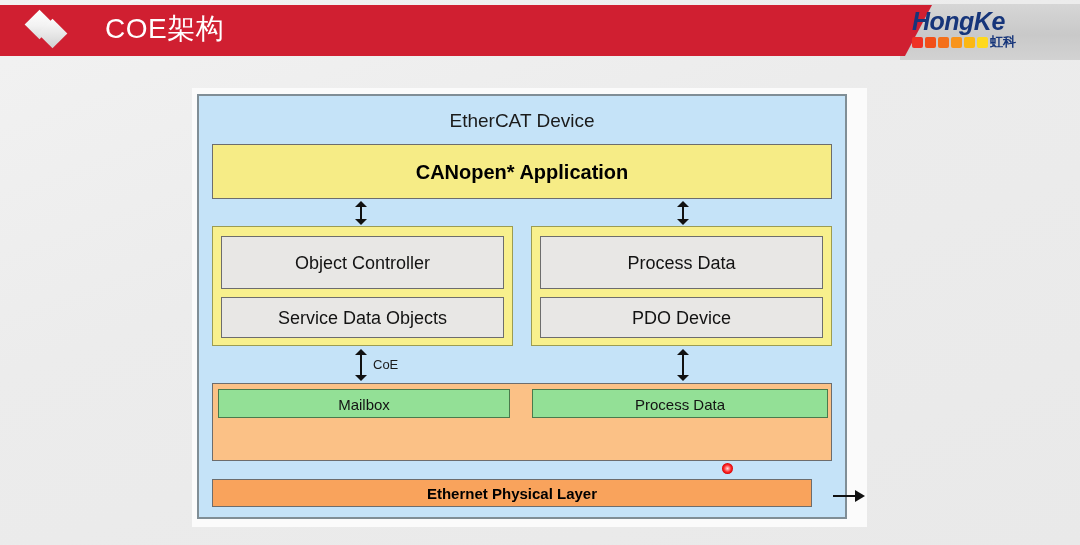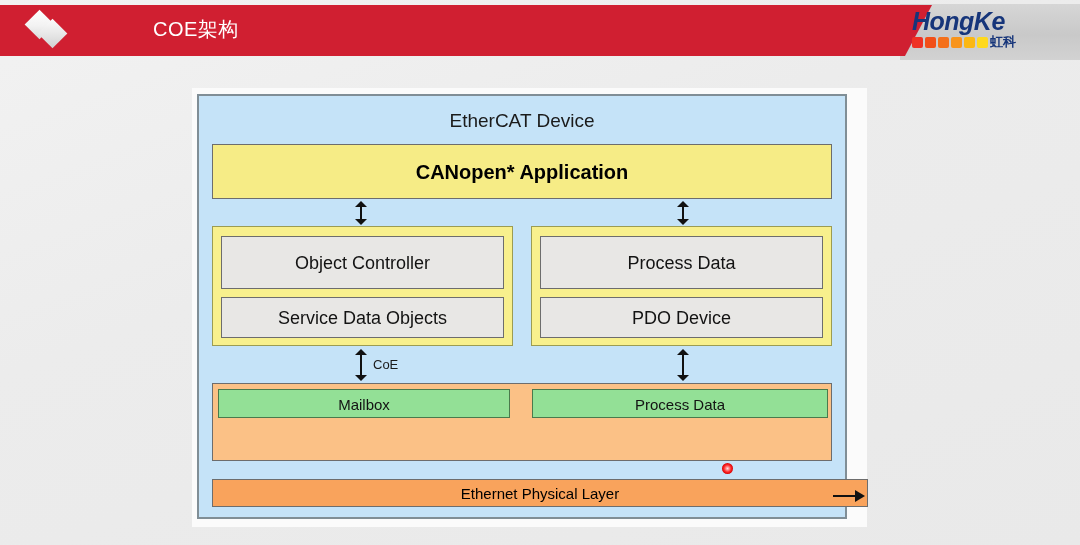--- a/index.html
+++ b/index.html
@@ -52,26 +52,25 @@
     width: 21px; height: 21px;
     background: linear-gradient(135deg,#ffffff 0%, #f2f2f2 55%, #d9d9d9 100%);
     transform: rotate(45deg);
   }
   .dia.d1 { left: 2px;  top: 1px; }
   .dia.d2 { left: 15px; top: 10px; background: linear-gradient(135deg,#fcfcfc 0%, #e4e4e4 60%, #cfcfcf 100%); }
 
   #slide-title {
     position: absolute;
     left: 105px; top: 13px;
-    font-size: 20px;
+    font-size: 28px;
     color: #ffffff;
     letter-spacing: 0.5px;
     white-space: nowrap;
     line-height: 32px;
-    margin-left: 48px;
   }
 
   
   #logo {
     position: absolute;
     left: 908px; top: 8px;
     width: 146px;
     height: 48px;
   }
   .logo-word {
@@ -197,22 +196,23 @@
   .gbx .lbl {
     position: absolute; left: 0; right: 0; top: 50%;
     transform: translateY(-50%);
     text-align: center; font-size: 15px; color: #131313;
     white-space: nowrap;
   }
 
   
   #phy {
     left: 13px; top: 383px;
-    width: 656px; height: 28px;
+    width: 600px; height: 28px;
     background: #f9a35c;
+    font-weight: bold;
   }
   #phy .lbl { font-size: 15px; }
 
   
   .arrow2 {            
     position: absolute;
     width: 12px;
   }
   .arrow2 .stem {
     position: absolute;

